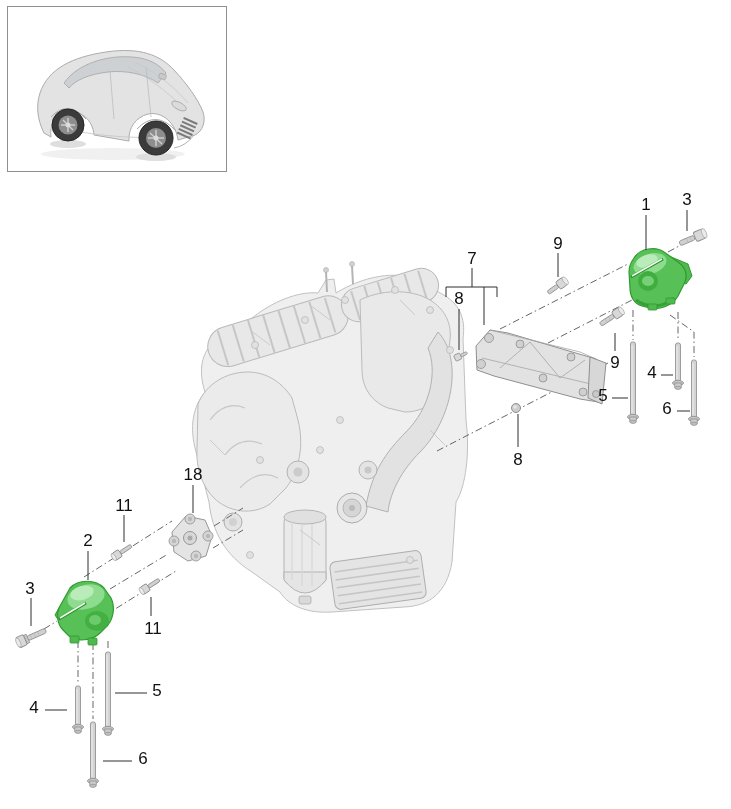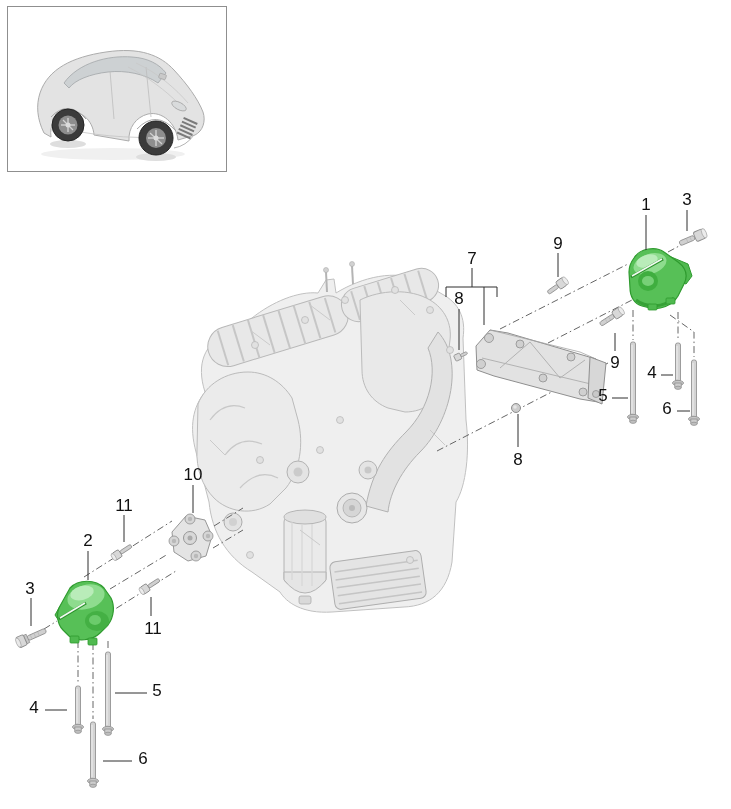--- a/index.html
+++ b/index.html
@@ -342,21 +342,21 @@
   <div class="callout" style="left:646px;top:204px">1</div>
   <div class="callout" style="left:687px;top:199px">3</div>
   <div class="callout" style="left:558px;top:243px">9</div>
   <div class="callout" style="left:472px;top:258px">7</div>
   <div class="callout" style="left:459px;top:298px">8</div>
   <div class="callout" style="left:615px;top:362px">9</div>
   <div class="callout" style="left:652px;top:372px">4</div>
   <div class="callout" style="left:603px;top:395px">5</div>
   <div class="callout" style="left:667px;top:408px">6</div>
   <div class="callout" style="left:518px;top:459px">8</div>
-  <div class="callout" style="left:193px;top:474px">10</div>
+  <div class="callout" style="left:193px;top:474px">18</div>
   <div class="callout" style="left:124px;top:505px">11</div>
   <div class="callout" style="left:88px;top:540px">2</div>
   <div class="callout" style="left:30px;top:588px">3</div>
   <div class="callout" style="left:153px;top:628px">11</div>
   <div class="callout" style="left:34px;top:707px">4</div>
   <div class="callout" style="left:157px;top:690px">5</div>
   <div class="callout" style="left:143px;top:758px">6</div>
 
 </div>
 

